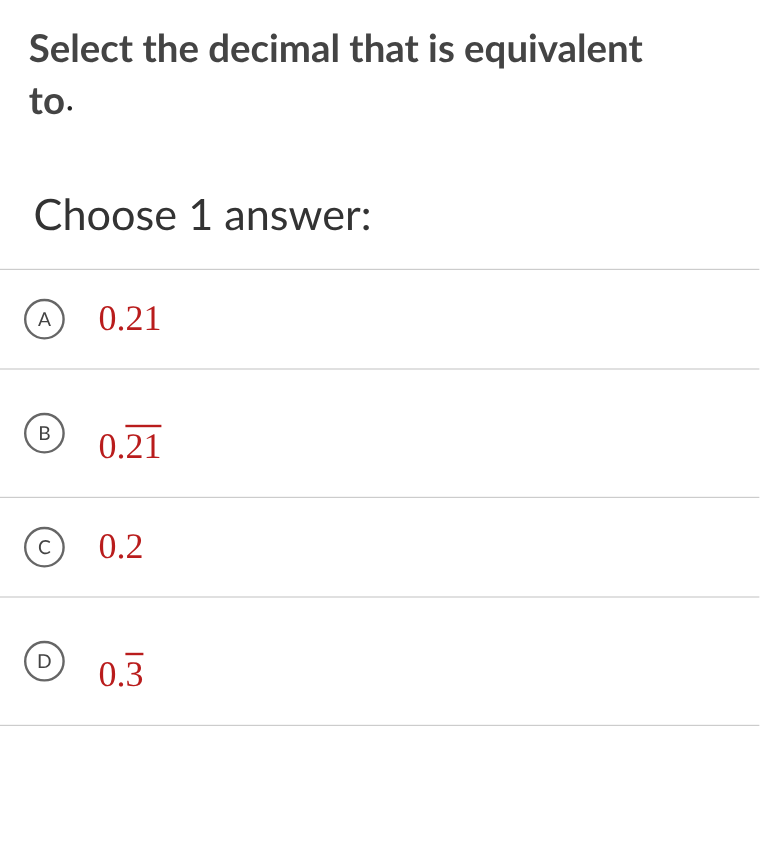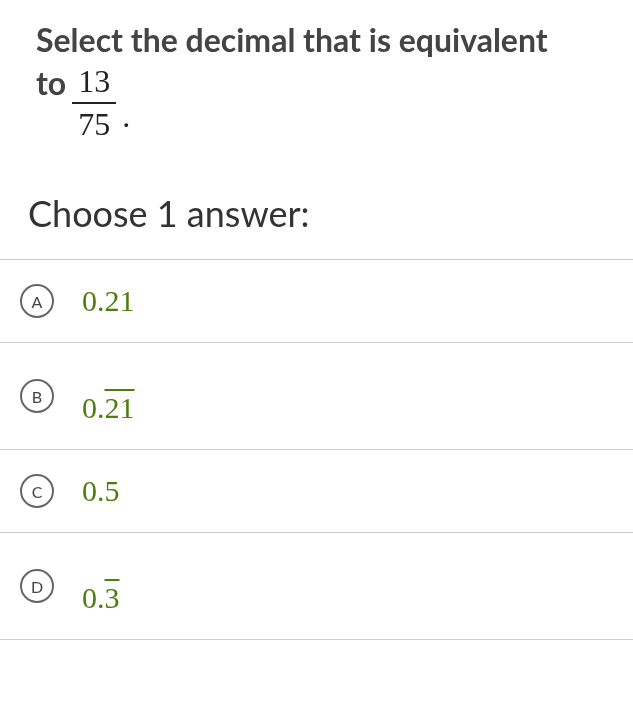--- a/index.html
+++ b/index.html
@@ -8,21 +8,21 @@
       box-sizing: border-box;
     }
     body {
       font-family: -apple-system, BlinkMacSystemFont, "Segoe UI", Lato, sans-serif;
       width: 633px;
       height: 707px;
       background: #ffffff;
       color: #333333;
     }
     .question-container {
-      padding: 20px 28px 0 36px;
+      padding: 20px 28px 0 24px;
     }
     .question-line1 {
       font-size: 32px;
       font-weight: 700;
       color: #444444;
     }
     .question-line2 {
       font-size: 32px;
       font-weight: 700;
       color: #444444;
@@ -82,41 +82,37 @@
       justify-content: center;
       font-size: 16px;
       font-weight: 400;
       color: #444444;
       margin-right: 28px;
       flex-shrink: 0;
     }
     .answer-value {
       font-family: Georgia, "Times New Roman", serif;
       font-size: 30px;
-      color: #4d7c0f;
+      color: #b91c1c;
       display: flex;
       align-items: baseline;
     }
     .vinculum {
       text-decoration: overline;
       text-decoration-thickness: 1.5px;
       margin-top: 24px;
     }
   </style>
 </head>
 <body>
 
 <div class="question-container">
   <div class="question-line1">Select the decimal that is equivalent</div>
   <div class="question-line2">
     <span>to</span>
-    <span class="fraction">
-      <span class="num">13</span>
-      <span class="den">75</span>
-    </span>
     <span class="period-dot">.</span>
   </div>
 </div>
 
 <div class="choose-text">Choose 1 answer:</div>
 
 <div class="answers">
   <div class="answer-row">
     <div class="radio-circle">A</div>
     <div class="answer-value">
@@ -127,21 +123,21 @@
   <div class="answer-row">
     <div class="radio-circle">B</div>
     <div class="answer-value">
       <span>0.</span>
         <span class="vinculum">21</span>
     </div>
   </div>
   <div class="answer-row">
     <div class="radio-circle">C</div>
     <div class="answer-value">
-      <span>0.5</span>
+      <span>0.2</span>
         <span class="vinculum"></span>
     </div>
   </div>
   <div class="answer-row">
     <div class="radio-circle">D</div>
     <div class="answer-value">
       <span>0.</span>
         <span class="vinculum">3</span>
     </div>
   </div>

